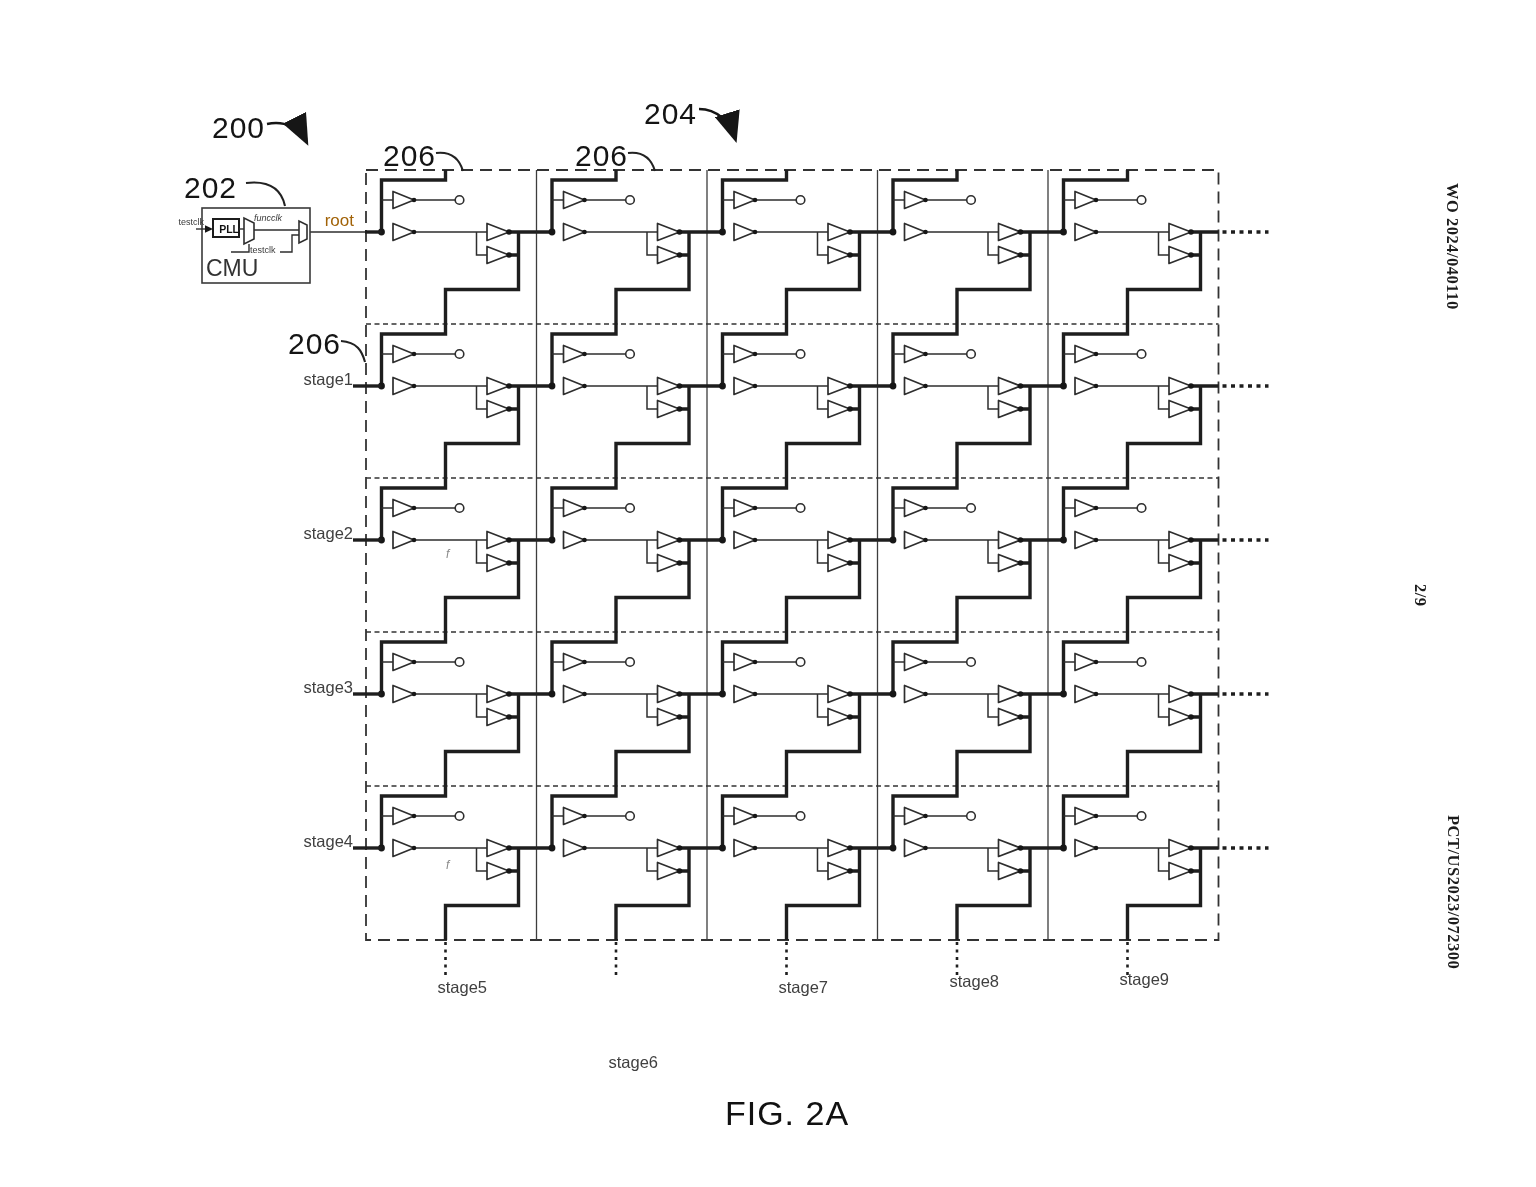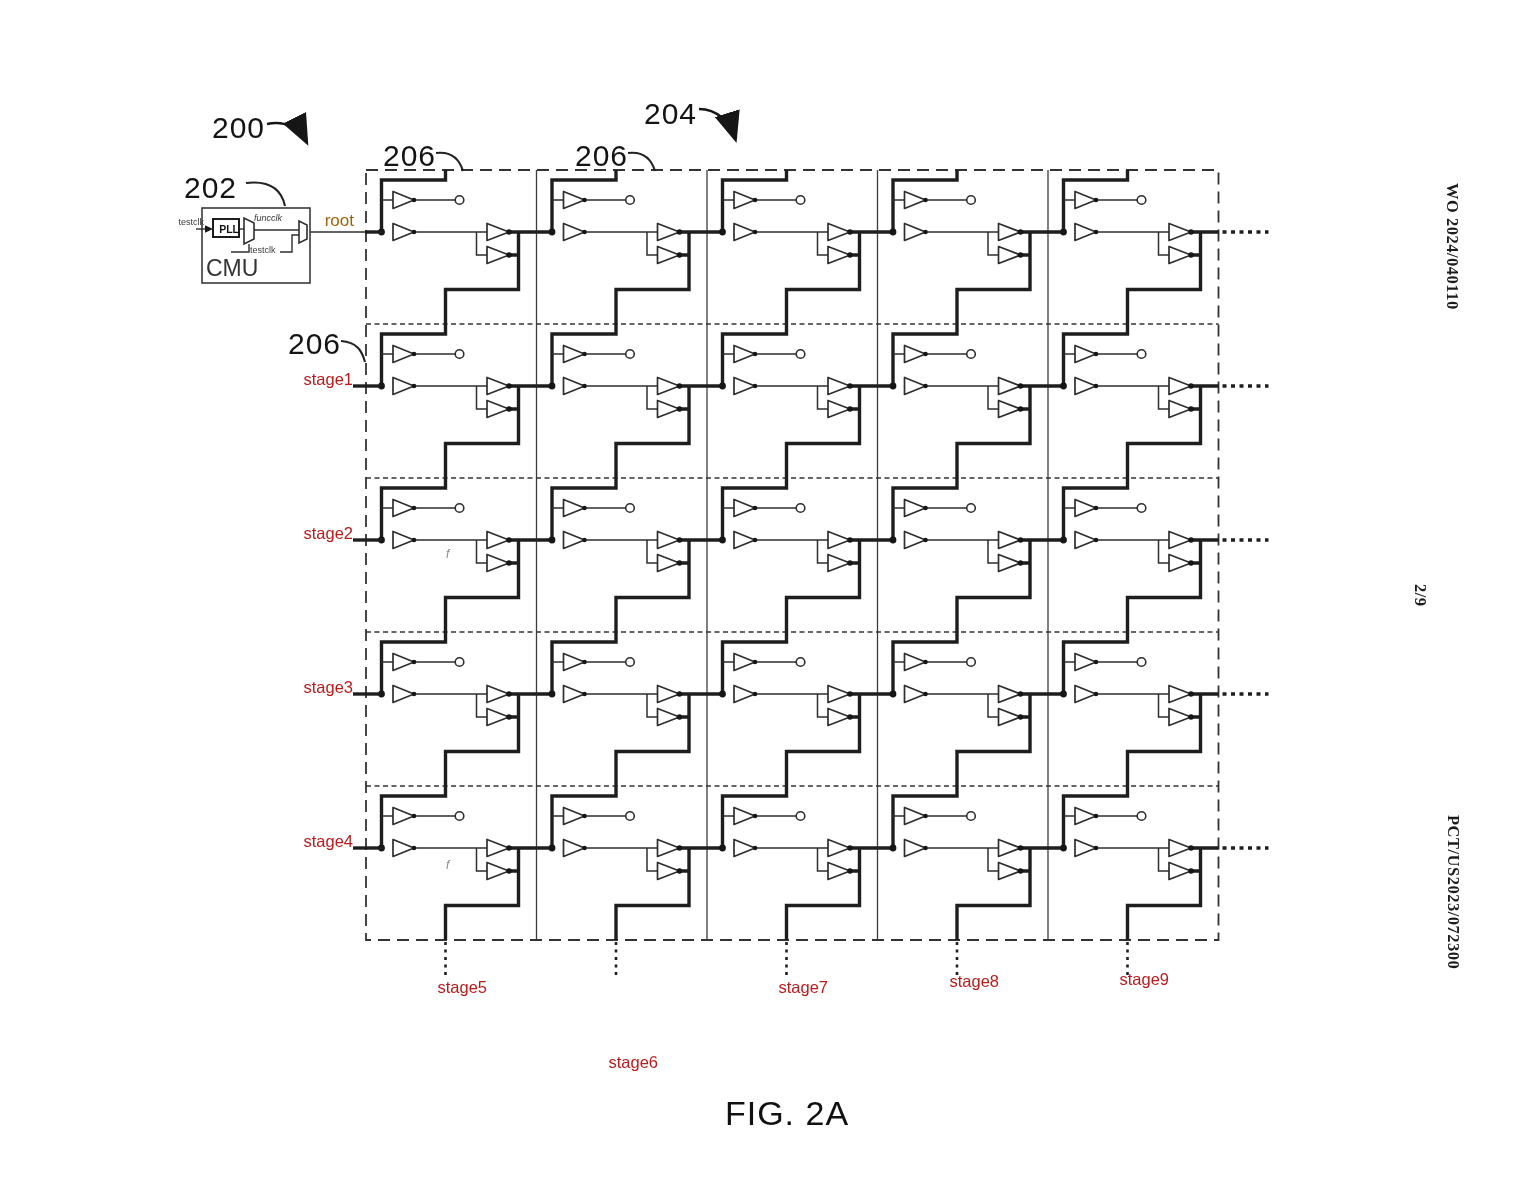--- a/index.html
+++ b/index.html
@@ -1,21 +1,21 @@
 <!DOCTYPE html>
 <html><head>
 <meta charset="utf-8">
 <style>
   html,body{margin:0;padding:0;background:#fff;}
   #page{position:relative;width:1536px;height:1187px;background:#ffffff;overflow:hidden;
         font-family:"Liberation Sans",sans-serif;}
   #diagram{position:absolute;left:0;top:0;}
   .lbl{position:absolute;color:#1e1e1e;white-space:nowrap;}
   .callout{font-size:30px;line-height:30px;color:#141414;letter-spacing:1px;}
-  .stage{font-size:16.5px;line-height:20px;color:#b91c1c;}
+  .stage{font-size:16.5px;line-height:20px;color:#404040;}
   .rowlbl{width:60px;text-align:right;}
   .collbl{width:84px;text-align:right;}
   .rootlbl{font-size:17px;line-height:18px;width:50px;text-align:right;color:#a16207;}
   .cmu-name{font-size:23px;line-height:24px;color:#333;}
   .pll{font-size:10.5px;line-height:18px;font-weight:bold;width:26px;text-align:right;color:#111;}
   .clk{font-size:9px;line-height:10px;color:#3a3a3a;}
   .clk-r{width:36px;text-align:right;}
   .figcap{font-size:34px;line-height:36px;width:290px;text-align:center;color:#111;letter-spacing:1px;margin-top:45px;}
   .vert{writing-mode:vertical-rl;font-family:"Liberation Serif",serif;font-weight:700;
         font-size:16.5px;letter-spacing:0.5px;color:#1c1c1c;}

